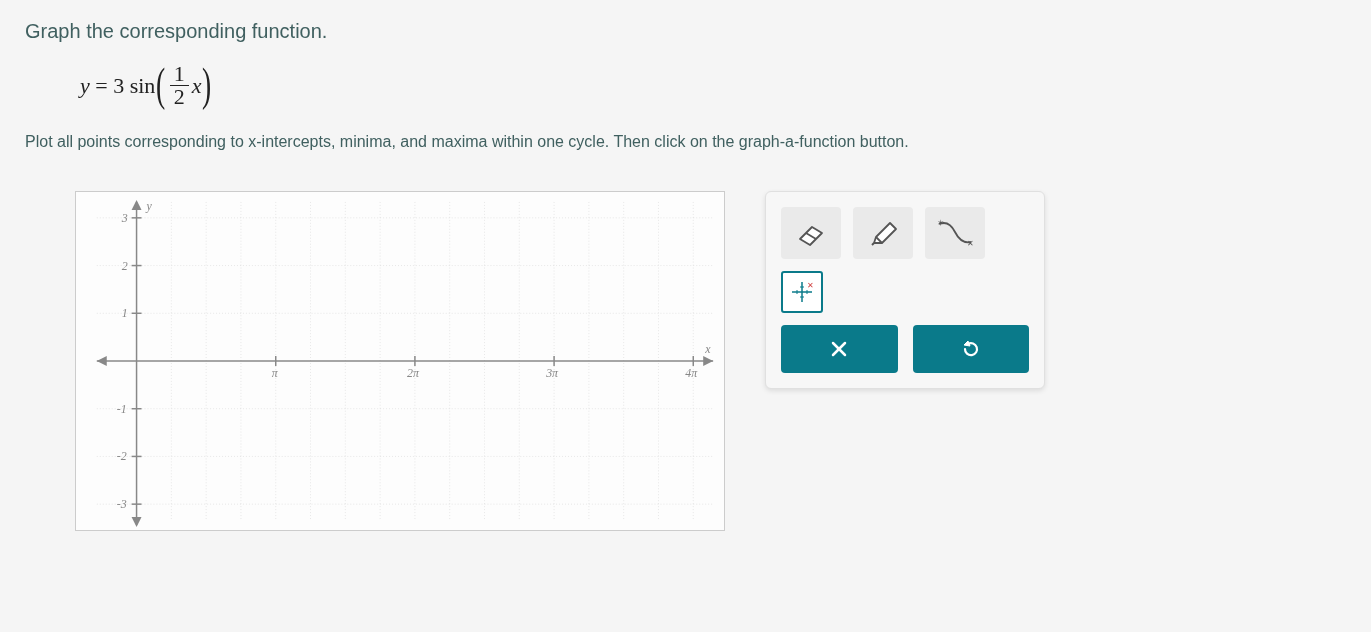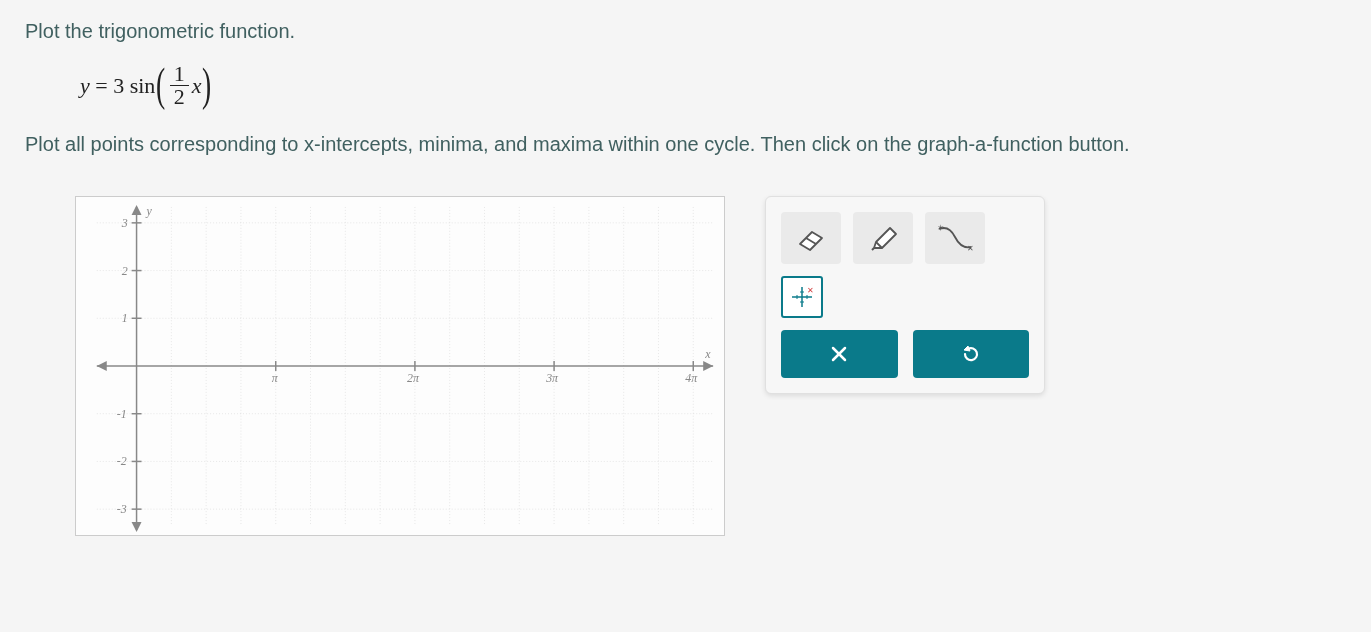--- a/index.html
+++ b/index.html
@@ -40,21 +40,21 @@
     display: inline-flex;
     flex-direction: column;
     align-items: center;
     font-style: normal;
     margin: 0 3px;
     line-height: 1;
   }
   .frac .num { border-bottom: 1.5px solid #222; padding: 0 4px; }
   .frac .den { padding: 0 4px; }
   .instruction2 {
-    font-size: 20px;
+    font-size: 16px;
     color: #406060;
     margin-bottom: 40px;
   }
   .work-area {
     display: flex;
     gap: 40px;
     align-items: flex-start;
     margin-left: 50px;
   }
   .graph-box {
@@ -113,21 +113,21 @@
     display: flex;
     align-items: center;
     justify-content: center;
     color: #fff;
   }
   .action-btn svg { stroke: #fff; }
 </style>
 </head>
 <body>
 
-<div class="instruction1">Plot the trigonometric function.</div>
+<div class="instruction1">Graph the corresponding function.</div>
 
 <div class="equation">
   <span>y</span>
   <span class="norm">&nbsp;=&nbsp;</span>
   <span class="norm">3</span>
   <span class="norm">&nbsp;sin</span>
   <span class="lparen">(</span>
   <span class="frac">
     <span class="num">1</span>
     <span class="den">2</span>

